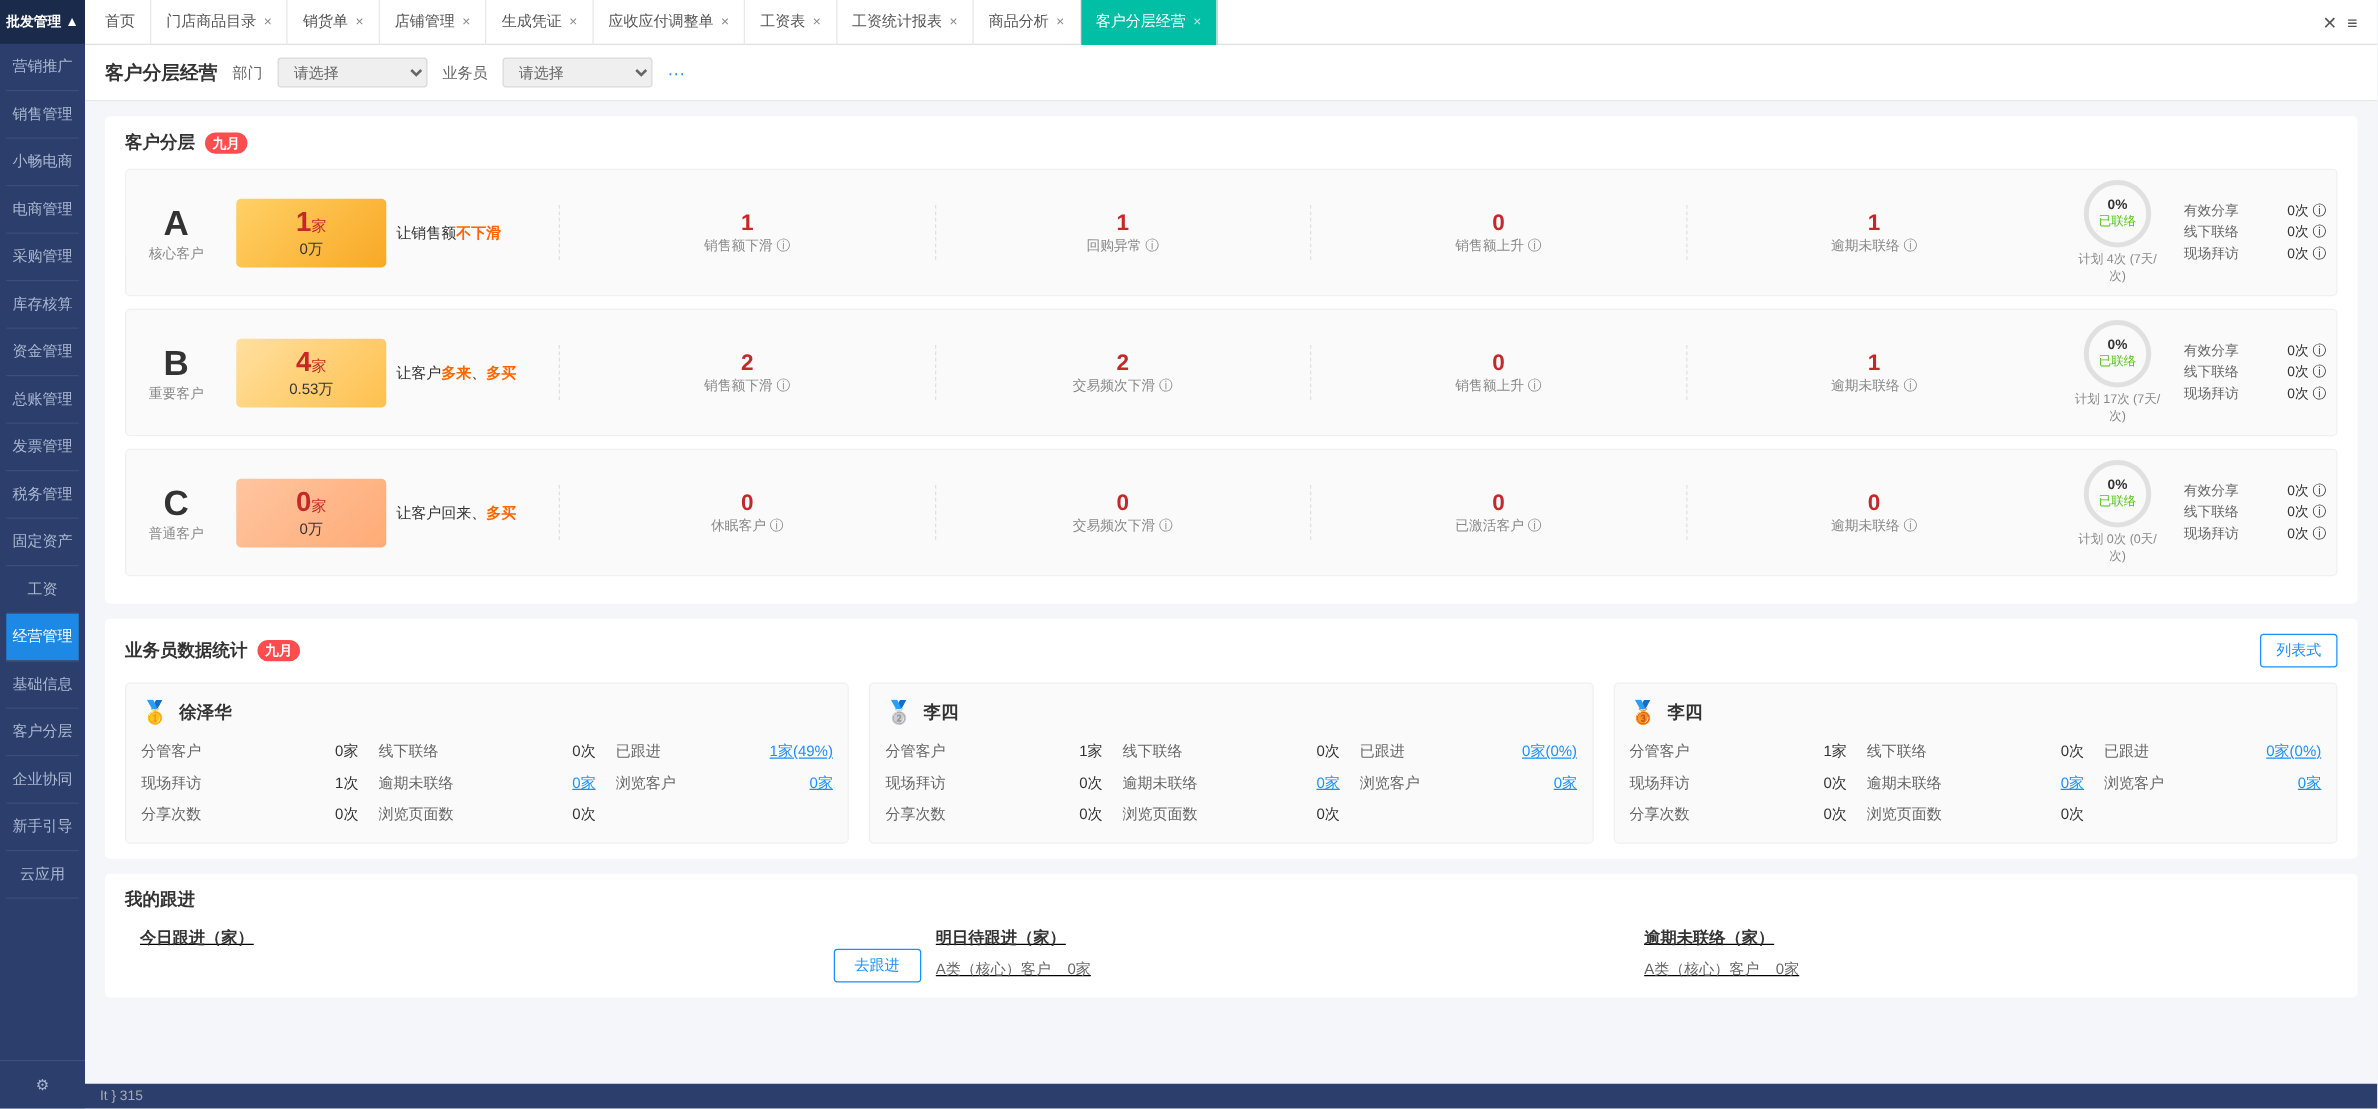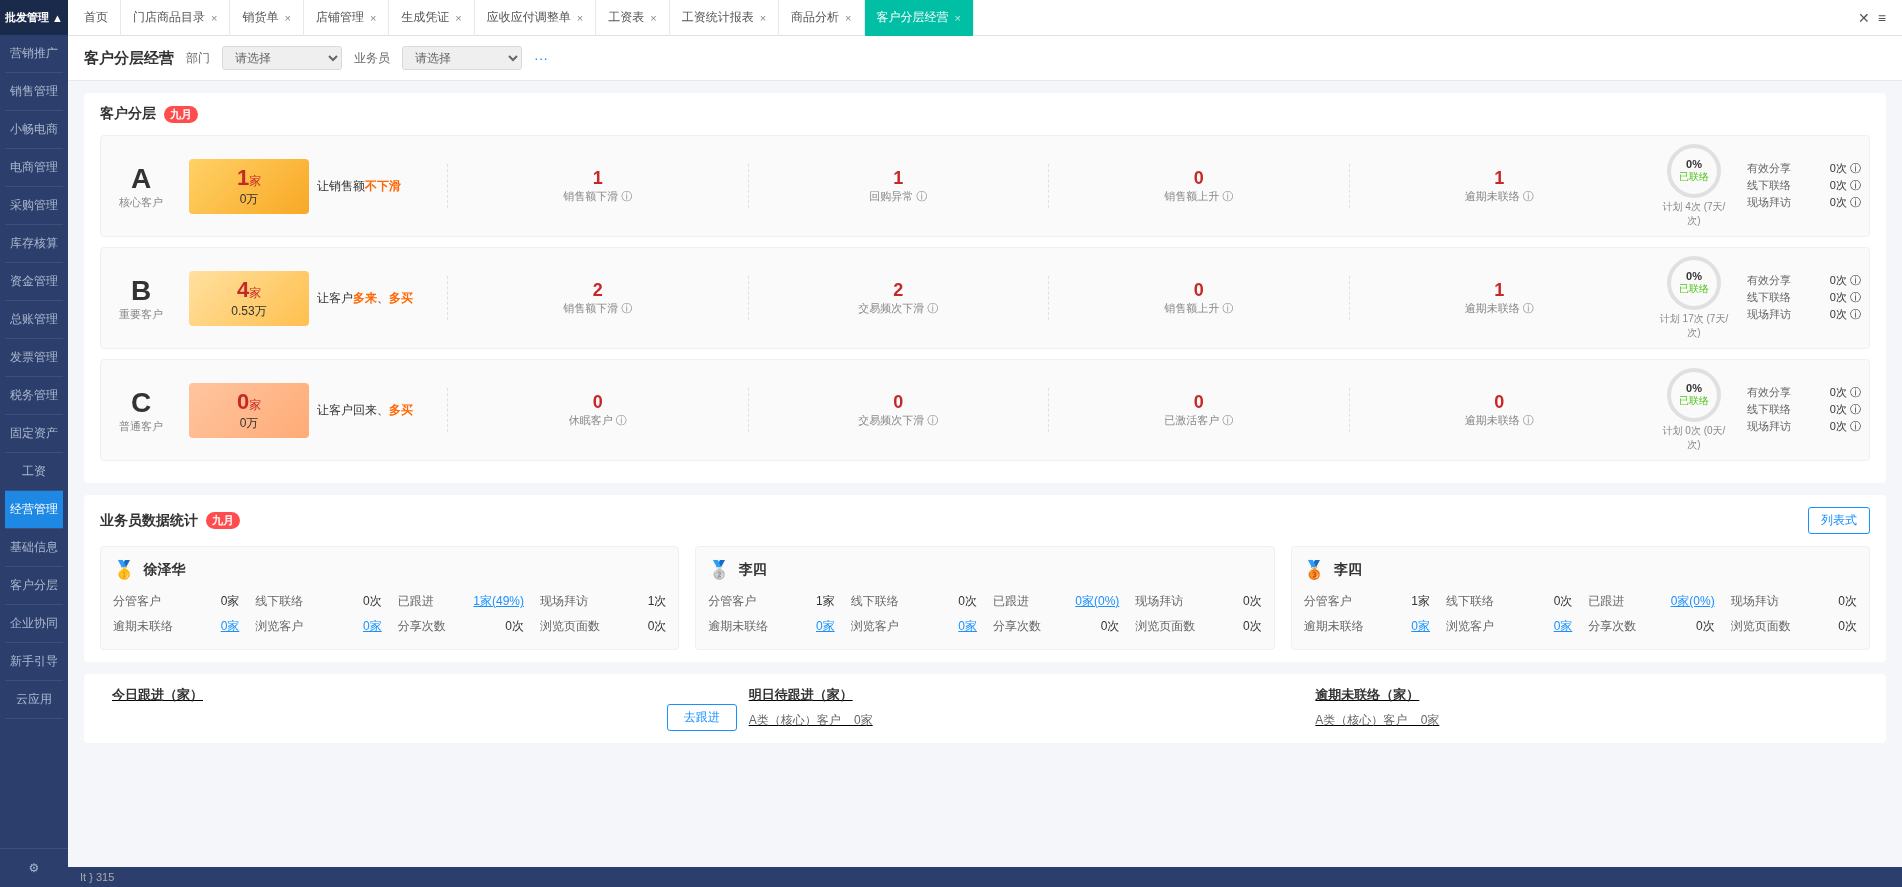--- a/index.html
+++ b/index.html
@@ -249,21 +249,21 @@
       align-items: center;
       gap: 8px;
       margin-bottom: 10px;
       font-size: 14px;
       font-weight: bold;
       color: #333;
     }
     .medal-icon { font-size: 18px; }
     .staff-grid {
       display: grid;
-      grid-template-columns: repeat(4, 1fr);
+      grid-template-columns: repeat(3, 1fr);
       gap: 4px 16px;
     }
     .staff-row {
       display: flex;
       justify-content: space-between;
       align-items: center;
       font-size: 12px;
       color: #666;
       padding: 2px 0;
     }
@@ -672,20 +672,23 @@
               <div class="staff-row">
                 <span>浏览页面数</span>
                 <span class="staff-val">0次</span>
               </div>
             </div>
           </div>
         </div>
     </div>
 
     <div class="follow-section">
+      <div class="section-title">
+        <span>我的跟进</span>
+      </div>
       <div class="follow-grid">
         <div class="follow-col">
           <div class="follow-col-title">今日跟进（家）</div>
         </div>
         <div>
           <button class="go-follow-btn">去跟进</button>
         </div>
         <div class="follow-col">
           <div class="follow-col-title">明日待跟进（家）</div>
           <div class="bottom-text">A类（核心）客户 &nbsp;&nbsp; 0家</div>

